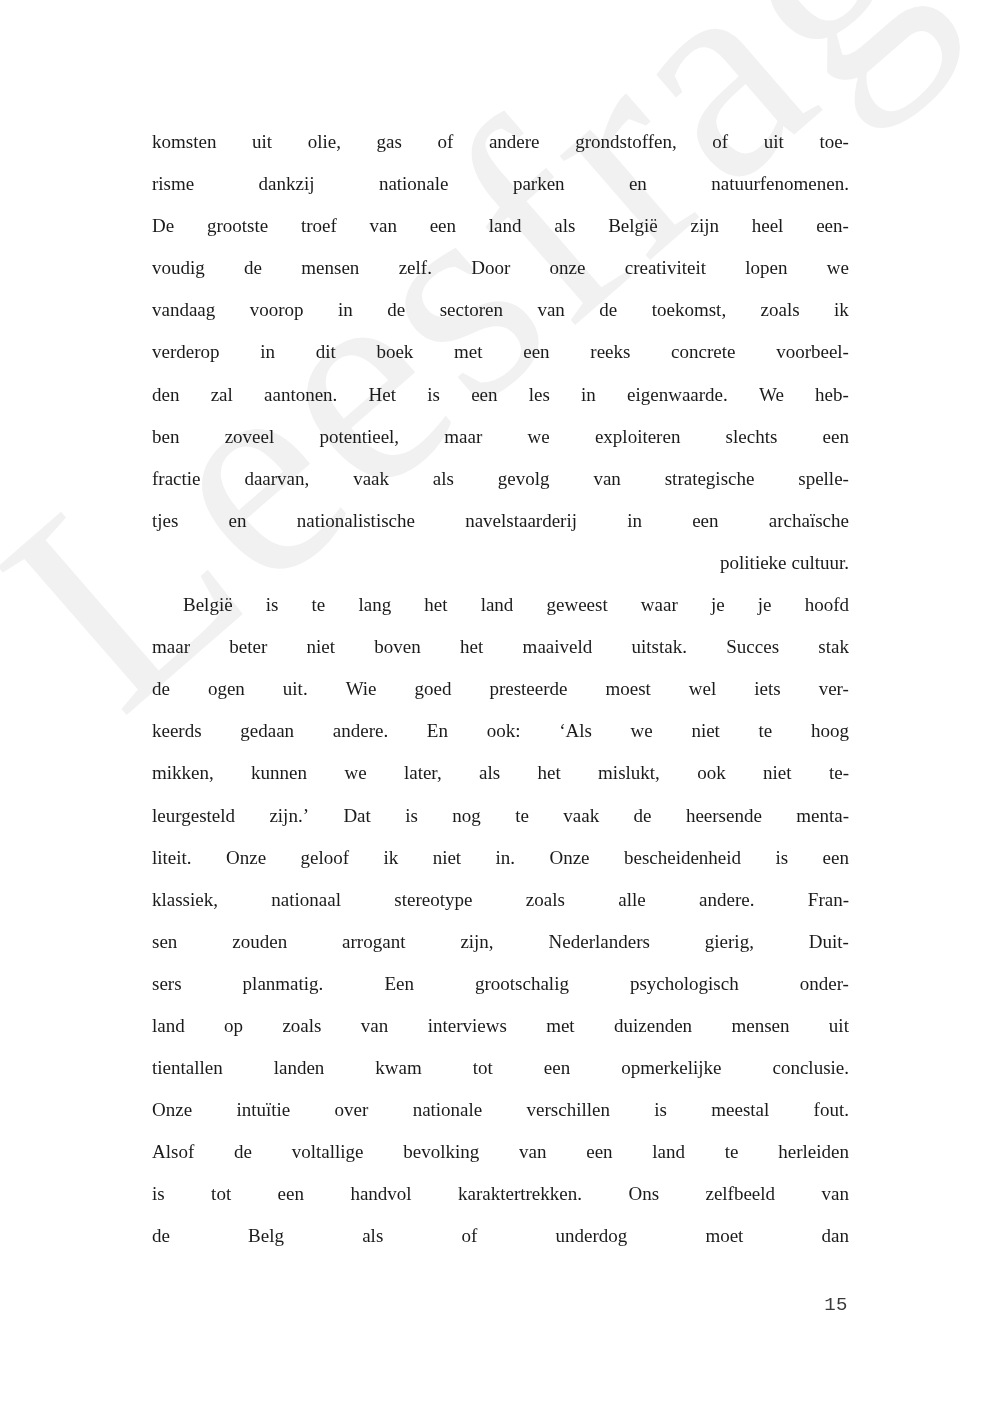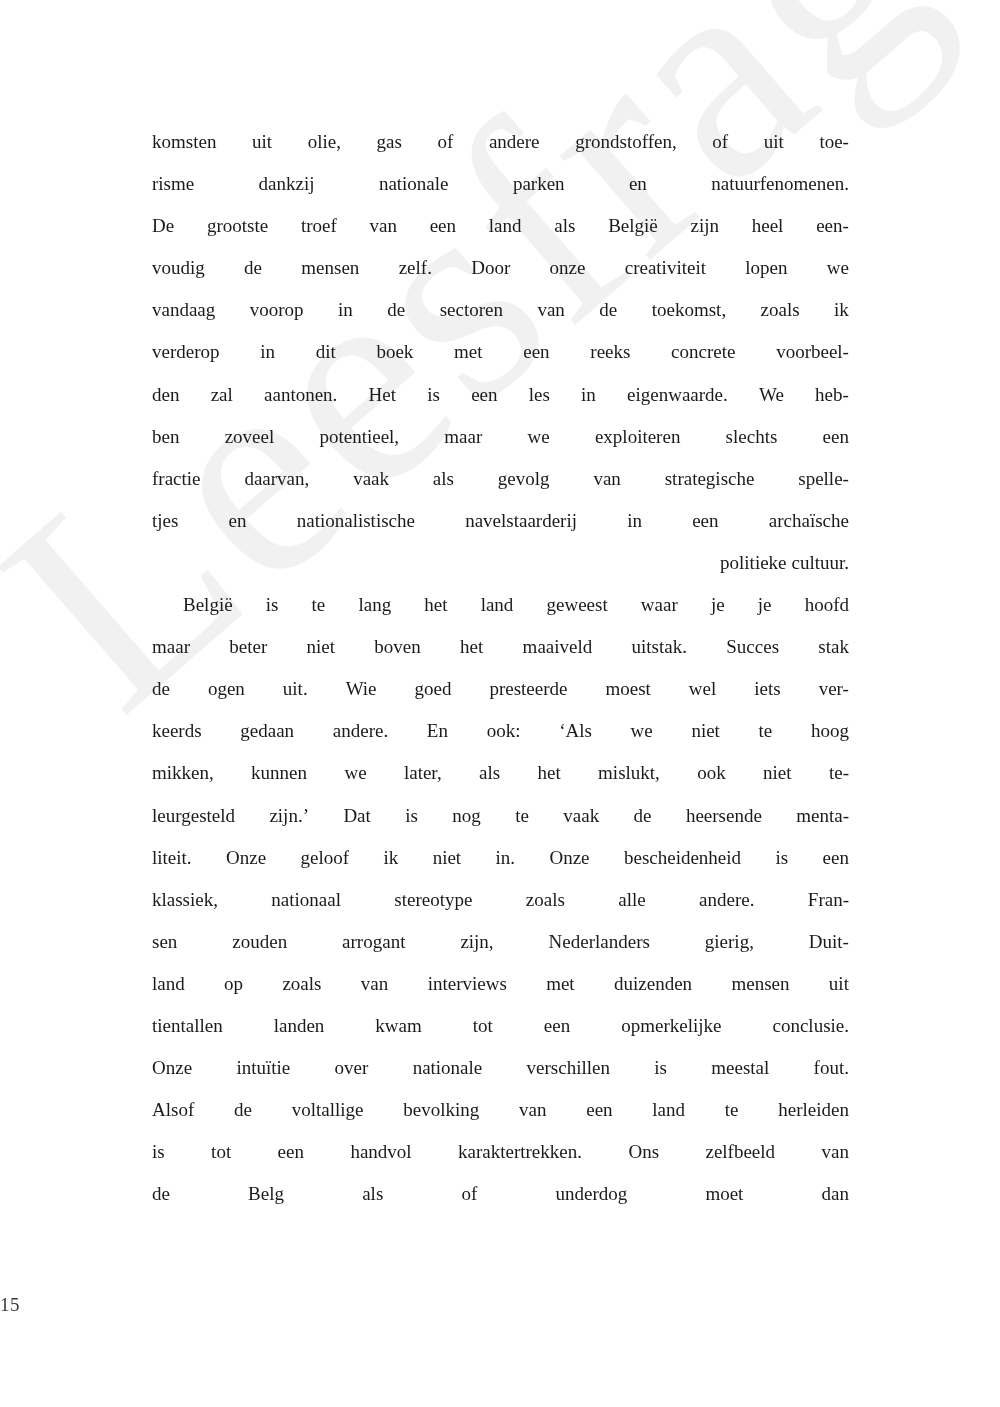--- a/index.html
+++ b/index.html
@@ -73,22 +73,22 @@
   .w {
     display: inline-block;
   }
 
   
   .folio {
     position: absolute;
     left: 0;
     top: 1294px;
     width: 848px;
-    text-align: left;
-    font-family: Liberation Serif, serif;
+    text-align: right;
+    font-family: Liberation Mono, monospace;
     font-size: 19px;
     color: #3a3a3a;
     letter-spacing: 0.5px;
     z-index: 2;
   }
 </style>
 </head>
 <body>
 
 <div class="page">
@@ -305,20 +305,28 @@
       <div class="tline just">
         <span class="w">sen</span>
         <span class="w">zouden</span>
         <span class="w">arrogant</span>
         <span class="w">zijn,</span>
         <span class="w">Nederlanders</span>
         <span class="w">gierig,</span>
         <span class="w">Duit-</span>
       </div>
       <div class="tline just">
+        <span class="w">sers</span>
+        <span class="w">planmatig.</span>
+        <span class="w">Een</span>
+        <span class="w">grootschalig</span>
+        <span class="w">psychologisch</span>
+        <span class="w">onder-</span>
+      </div>
+      <div class="tline just">
         <span class="w">land</span>
         <span class="w">op</span>
         <span class="w">zoals</span>
         <span class="w">van</span>
         <span class="w">interviews</span>
         <span class="w">met</span>
         <span class="w">duizenden</span>
         <span class="w">mensen</span>
         <span class="w">uit</span>
       </div>

